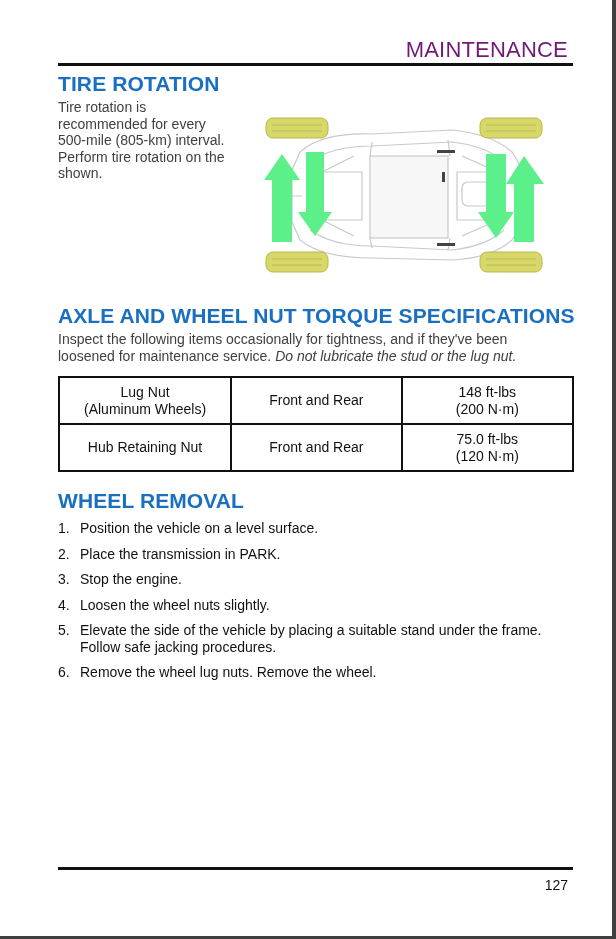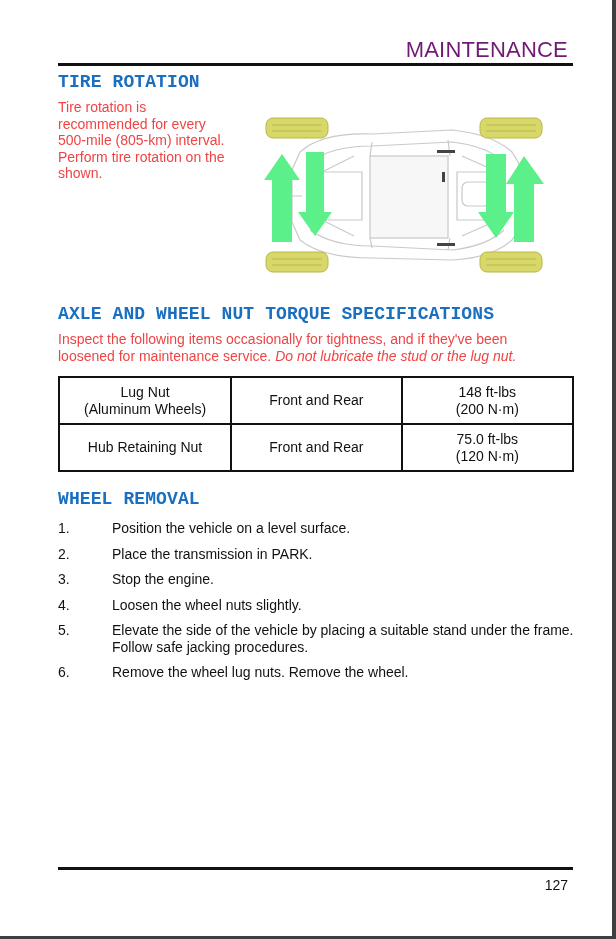--- a/index.html
+++ b/index.html
@@ -50,30 +50,29 @@
       width: 515px;
       height: 3px;
       background: #111;
     }
     .rule.top { top: 63px; }
     .rule.bottom { top: 867px; }
     .section-title {
       position: absolute;
       left: 58px;
       margin: 0;
-      font-size: 18px;
+      font-size: 21px;
       font-weight: bold;
       color: #1a6fc0;
       letter-spacing: 0.1px;
-      font-family: Liberation Mono, monospace;
     }
     .body-text {
       font-size: 14px;
       line-height: 16.5px;
-      color: #ef4444;
+      color: #404040;
     }
     .tire-text {
       position: absolute;
       left: 58px;
       top: 99px;
       width: 190px;
     }
     .figure {
       position: absolute;
       left: 262px;
@@ -121,21 +120,21 @@
     .steps li {
       display: flex;
       font-size: 14px;
       line-height: 16.5px;
       margin-bottom: 9px;
     }
     .steps .num {
       width: 22px;
       flex: none;
     }
-    .steps .txt { flex: 1; margin-left: 32px; }
+    .steps .txt { flex: 1; }
     .page-number {
       position: absolute;
       right: 44px;
       top: 877px;
       font-size: 14px;
       color: #111;
     }
   </style>
 </head>
 <body>

